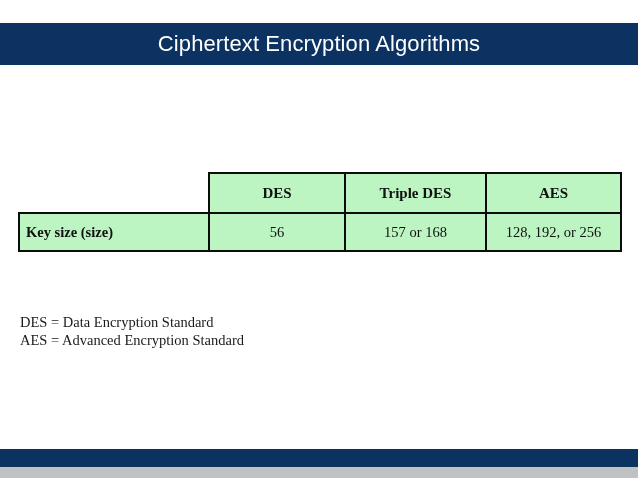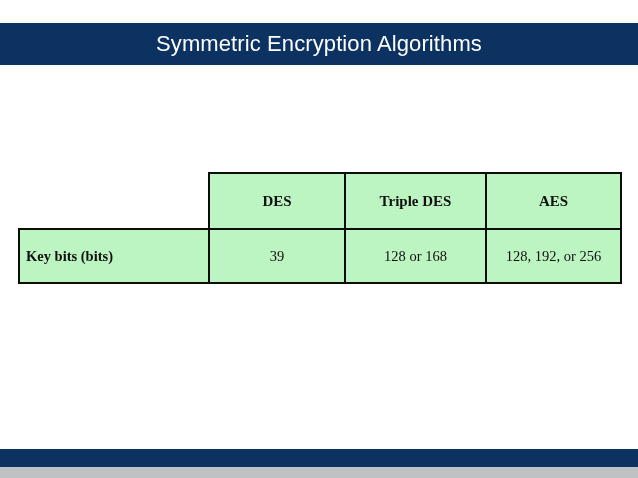--- a/index.html
+++ b/index.html
@@ -78,21 +78,21 @@
     border-collapse: collapse;
     width: 602px;
     table-layout: fixed;
   }
   table.spec td, table.spec th {
     border: 2px solid #0c0c0c;
     background: #bdf5c2;
     font-family: "Liberation Serif", serif;
     font-size: 14.5px;
     color: #101010;
-    padding: 12px;
+    padding: 4px;
     height: 28px;
     vertical-align: middle;
     text-align: center;
   }
   table.spec th {
     font-weight: bold;
     font-size: 15px;
     height: 30px;
   }
   
@@ -122,47 +122,51 @@
     line-height: 18px;
   }
   .legend div { white-space: nowrap; }
 </style>
 </head>
 <body>
 
 <div class="slide">
 
   <div class="title-band">
-    <div class="title-text">Symmetric Encryption Algorithms</div>
+    <div class="title-text">Ciphertext Encryption Algorithms</div>
   </div>
 
   <div class="table-wrap">
     <table class="spec">
       <colgroup>
         <col class="c0">
           <col class="c1">
           <col class="c2">
           <col class="c3">
       </colgroup>
       <thead>
         <tr>
           <th class="corner"></th>
           <th>DES</th>
           <th>Triple DES</th>
           <th>AES</th>
         </tr>
       </thead>
       <tbody>
         <tr>
-          <td class="rowhead">Key bits (bits)</td>
-          <td>39</td>
-          <td>128 or 168</td>
+          <td class="rowhead">Key size (size)</td>
+          <td>56</td>
+          <td>157 or 168</td>
           <td>128, 192, or 256</td>
         </tr>
       </tbody>
     </table>
   </div>
 
+  <div class="legend">
+    <div>DES = Data Encryption Standard</div>
+    <div>AES = Advanced Encryption Standard</div>
+  </div>
 
   <div class="footer-band"></div>
   <div class="footer-strip"></div>
 
 </div>
 
 </body></html>

